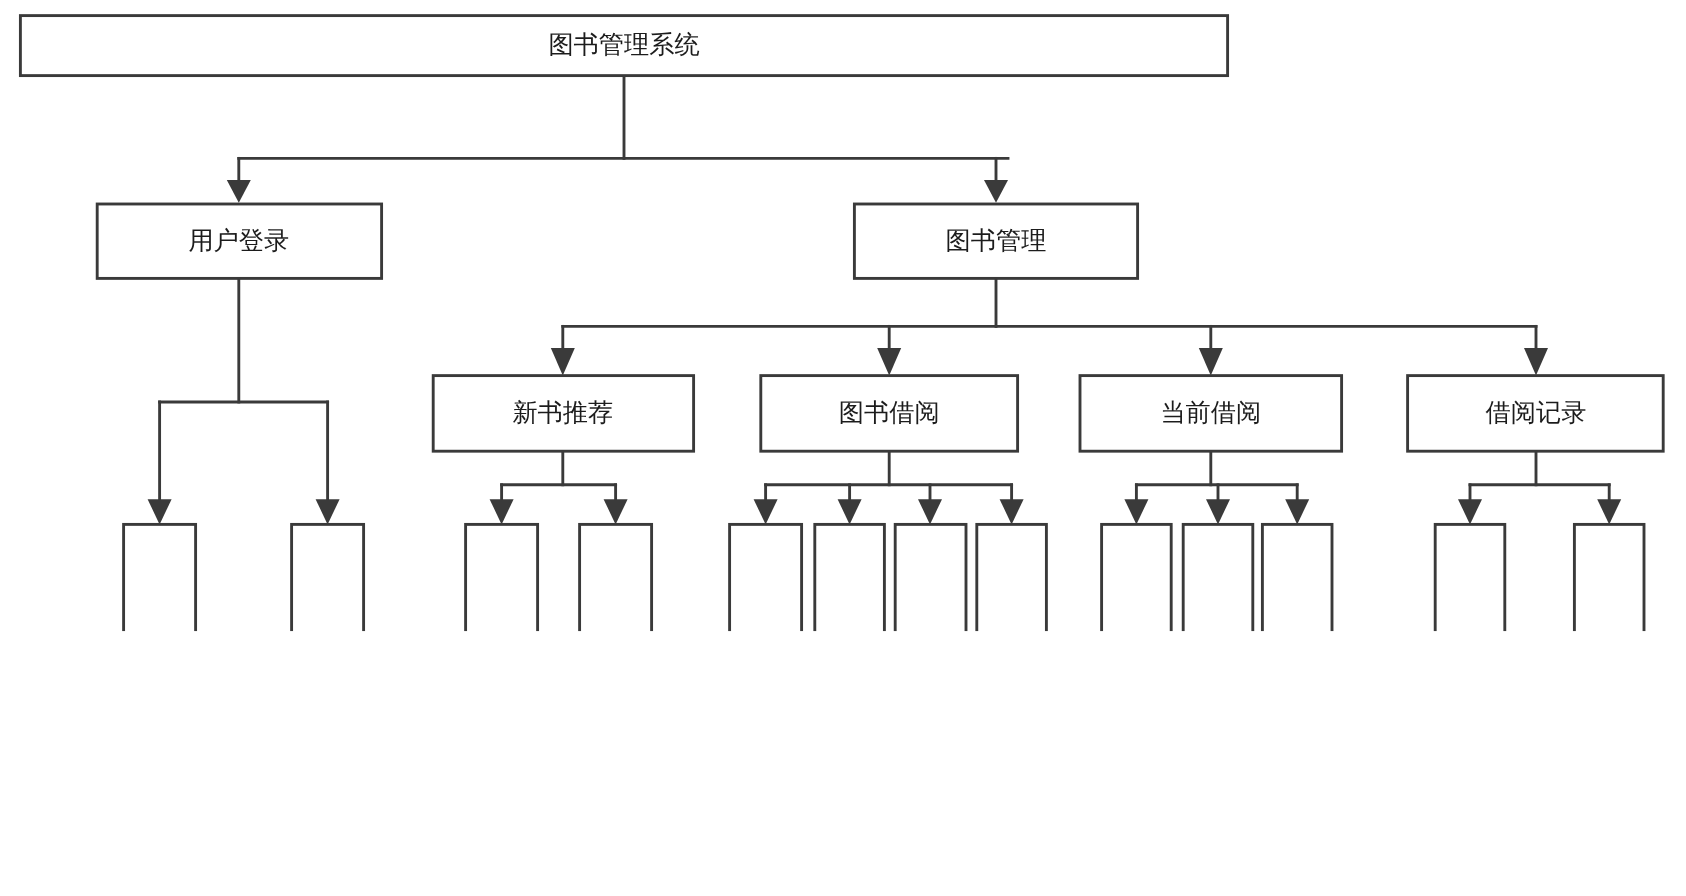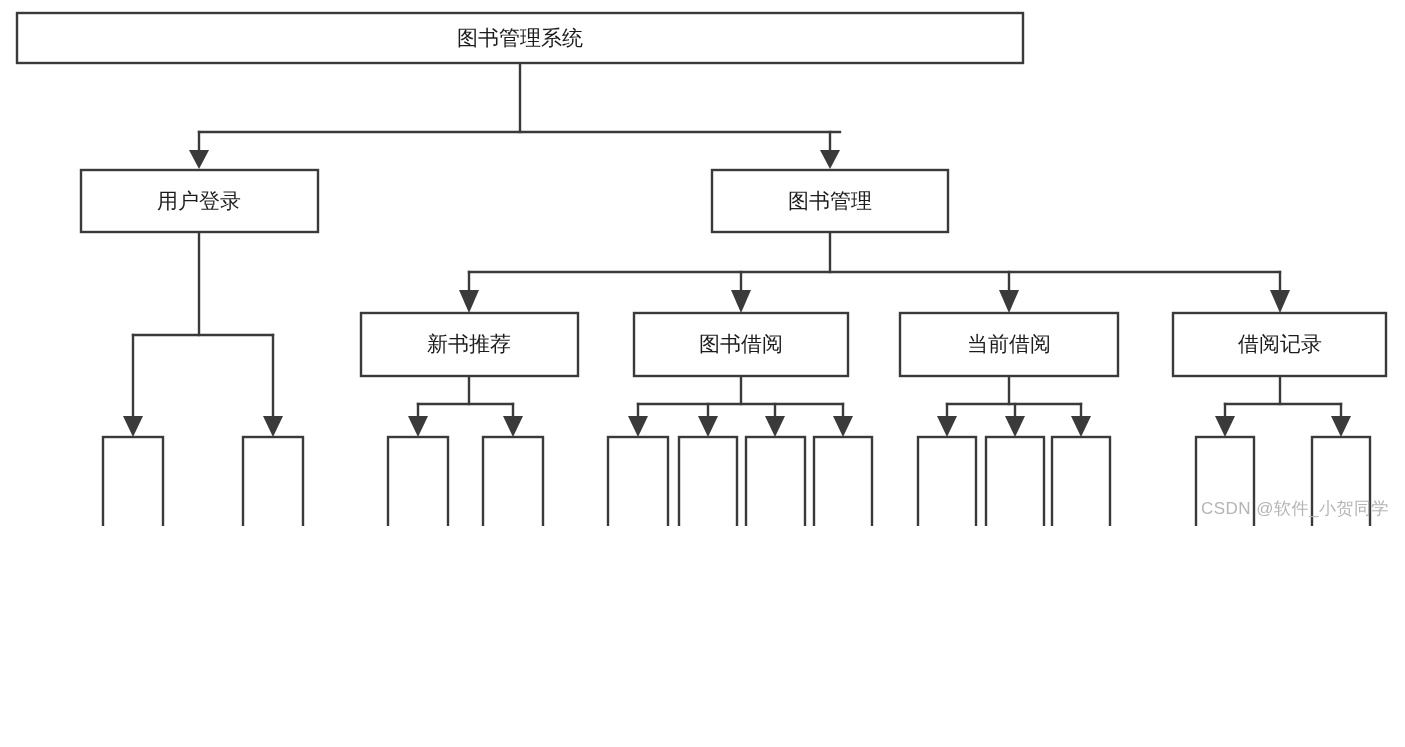--- a/index.html
+++ b/index.html
@@ -226,14 +226,13 @@
     <span class="vert-label">确认归还（管理员）</span>
   </div>
 
   <div class="vert-label-wrap" style="left:1196px; top:437px; width:58px; height:297px;">
     <span class="vert-label">新增借阅记录</span>
   </div>
   <div class="vert-label-wrap" style="left:1312px; top:437px; width:58px; height:297px;">
     <span class="vert-label">查询借阅记录</span>
   </div>
 
-  <div id="watermark">CSDN @软件_小贺同学</div>
 </div>
 
 </body></html>

